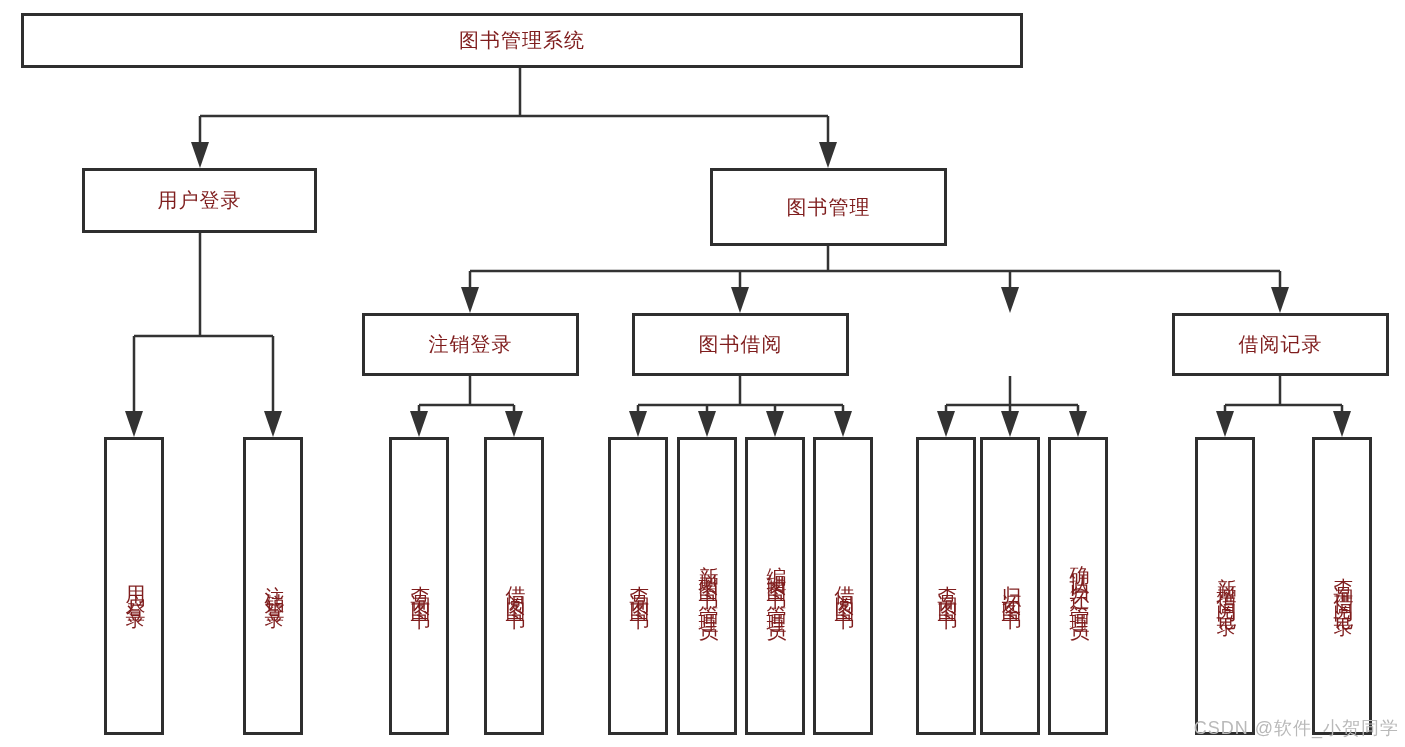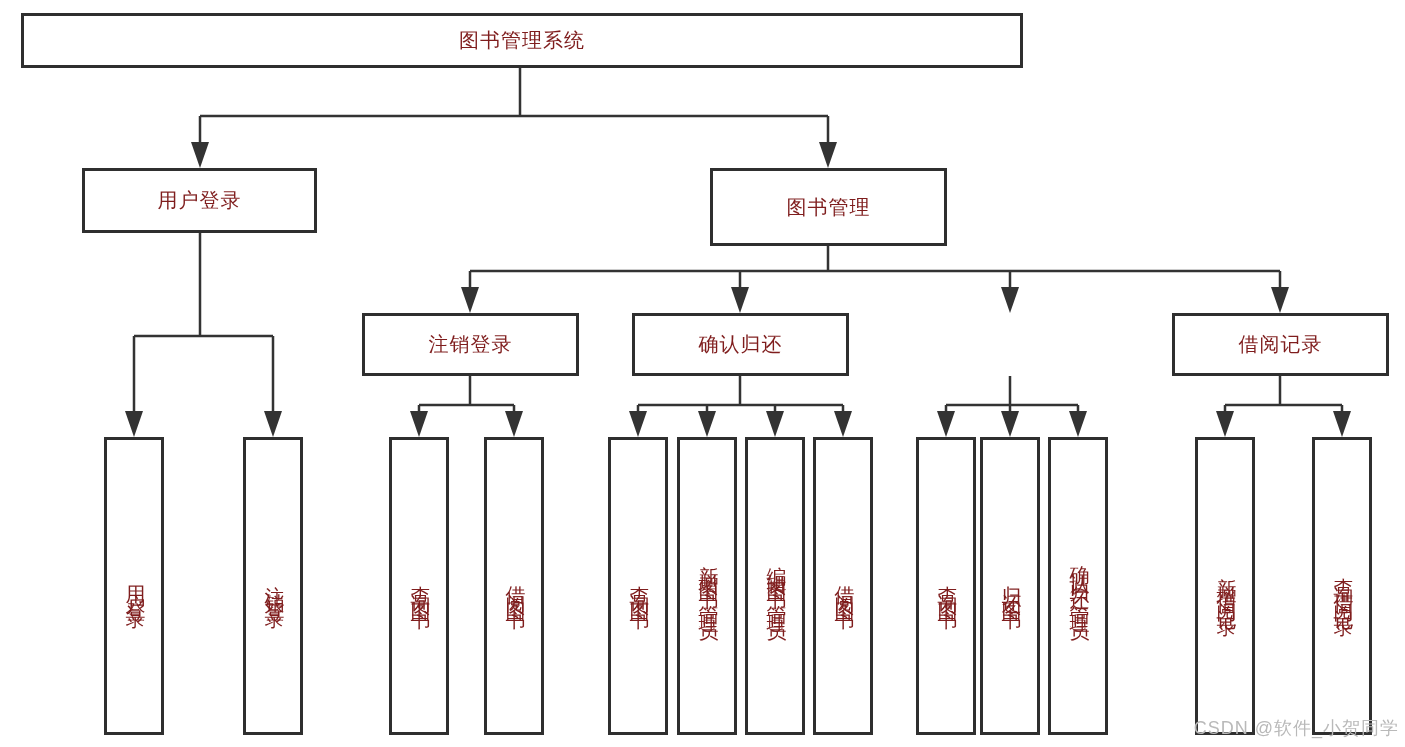--- a/index.html
+++ b/index.html
@@ -106,21 +106,21 @@
       <polygon points="1333,411 1351,411 1342,437"></polygon>
     </g>
   </svg>
 
   <div class="box hbox" style="left:21px; top:13px; width:1002px; height:55px;">图书管理系统</div>
 
   <div class="box hbox" style="left:82px; top:168px; width:235px; height:65px;">用户登录</div>
   <div class="box hbox" style="left:710px; top:168px; width:237px; height:78px;">图书管理</div>
 
   <div class="box hbox" style="left:362px; top:313px; width:217px; height:63px;">注销登录</div>
-  <div class="box hbox" style="left:632px; top:313px; width:217px; height:63px;">确认归还</div>
+  <div class="box hbox" style="left:632px; top:313px; width:217px; height:63px;">图书借阅</div>
   <div class="box hbox" style="left:1172px; top:313px; width:217px; height:63px;">借阅记录</div>
 
   <div class="box leaf" style="left:104px; top:437px; width:60px; height:298px;">用户登录</div>
   <div class="box leaf" style="left:243px; top:437px; width:60px; height:298px;">注销登录</div>
 
   <div class="box leaf" style="left:389px; top:437px; width:60px; height:298px;">查询图书</div>
   <div class="box leaf" style="left:484px; top:437px; width:60px; height:298px;">借阅图书</div>
 
   <div class="box leaf" style="left:608px; top:437px; width:60px; height:298px;">查询图书</div>
   <div class="box leaf" style="left:677px; top:437px; width:60px; height:298px;">新增图书（管理员）</div>

